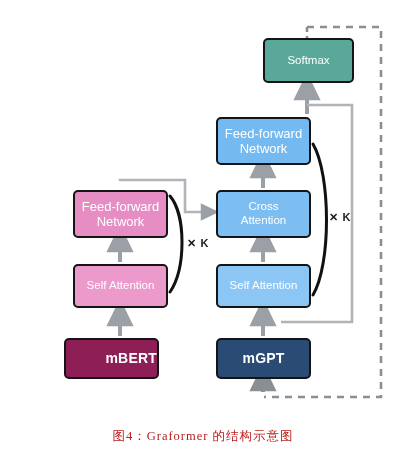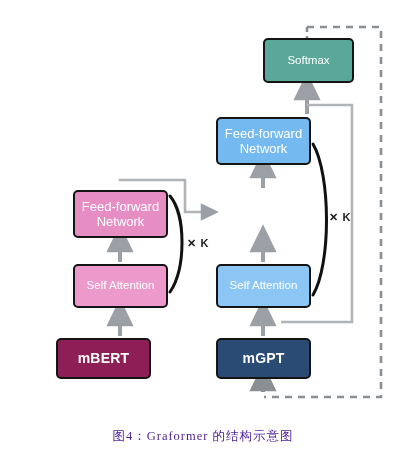--- a/index.html
+++ b/index.html
@@ -65,21 +65,21 @@
     z-index: 6;
     white-space: nowrap;
   }
   #caption {
     position: absolute;
     left: 0;
     right: 0;
     top: 428px;
     text-align: center;
     font-size: 12.5px;
-    color: #4c1d95;
+    color: #b91c1c;
     letter-spacing: 1px;
     font-family: "Liberation Serif", serif;
   }
 </style>
 </head>
 <body>
 
 <div id="figure-root">
 
   <svg id="wiring" viewBox="0 0 406 460" width="406" height="460" xmlns="http://www.w3.org/2000/svg">
@@ -134,39 +134,43 @@
 
   <div class="node mid-text" style="left:263px; top:38px; width:91px; height:45px; background:#5aa89a;">
     <span class="node-label">Softmax</span>
   </div>
 
   <div class="node small-text" style="left:216px; top:117px; width:95px; height:48px; background:#74b9f0;">
     <span class="node-label">Feed-forward
 Network</span>
   </div>
 
+  <div class="node mid-text" style="left:216px; top:190px; width:95px; height:48px; background:#7cbdf2;">
+    <span class="node-label">Cross
+Attention</span>
+  </div>
 
   <div class="node mid-text" style="left:216px; top:264px; width:95px; height:44px; background:#8cc6f5;">
     <span class="node-label">Self Attention</span>
   </div>
 
   <div class="node big-text" style="left:216px; top:338px; width:95px; height:41px; background:#2a4b74;">
     <span class="node-label">mGPT</span>
   </div>
 
   <div class="node small-text" style="left:73px; top:190px; width:95px; height:48px; background:#e68ec4;">
     <span class="node-label">Feed-forward
 Network</span>
   </div>
 
   <div class="node mid-text" style="left:73px; top:264px; width:95px; height:44px; background:#eb9acb;">
     <span class="node-label">Self Attention</span>
   </div>
 
-  <div class="node big-text" style="left:56px; top:338px; width:95px; height:41px; background:#8e1f56;">
+  <div class="node big-text" style="left:64px; top:338px; width:95px; height:41px; background:#8e1f56;justify-content:flex-end;">
     <span class="node-label">mBERT</span>
   </div>
 
   <div class="rep-label" style="left:187px; top:237px;">✕ K</div>
 
   <div class="rep-label" style="left:329px; top:211px;">✕ K</div>
 
   <div id="caption">图4：Graformer 的结构示意图</div>
 
 </div>

